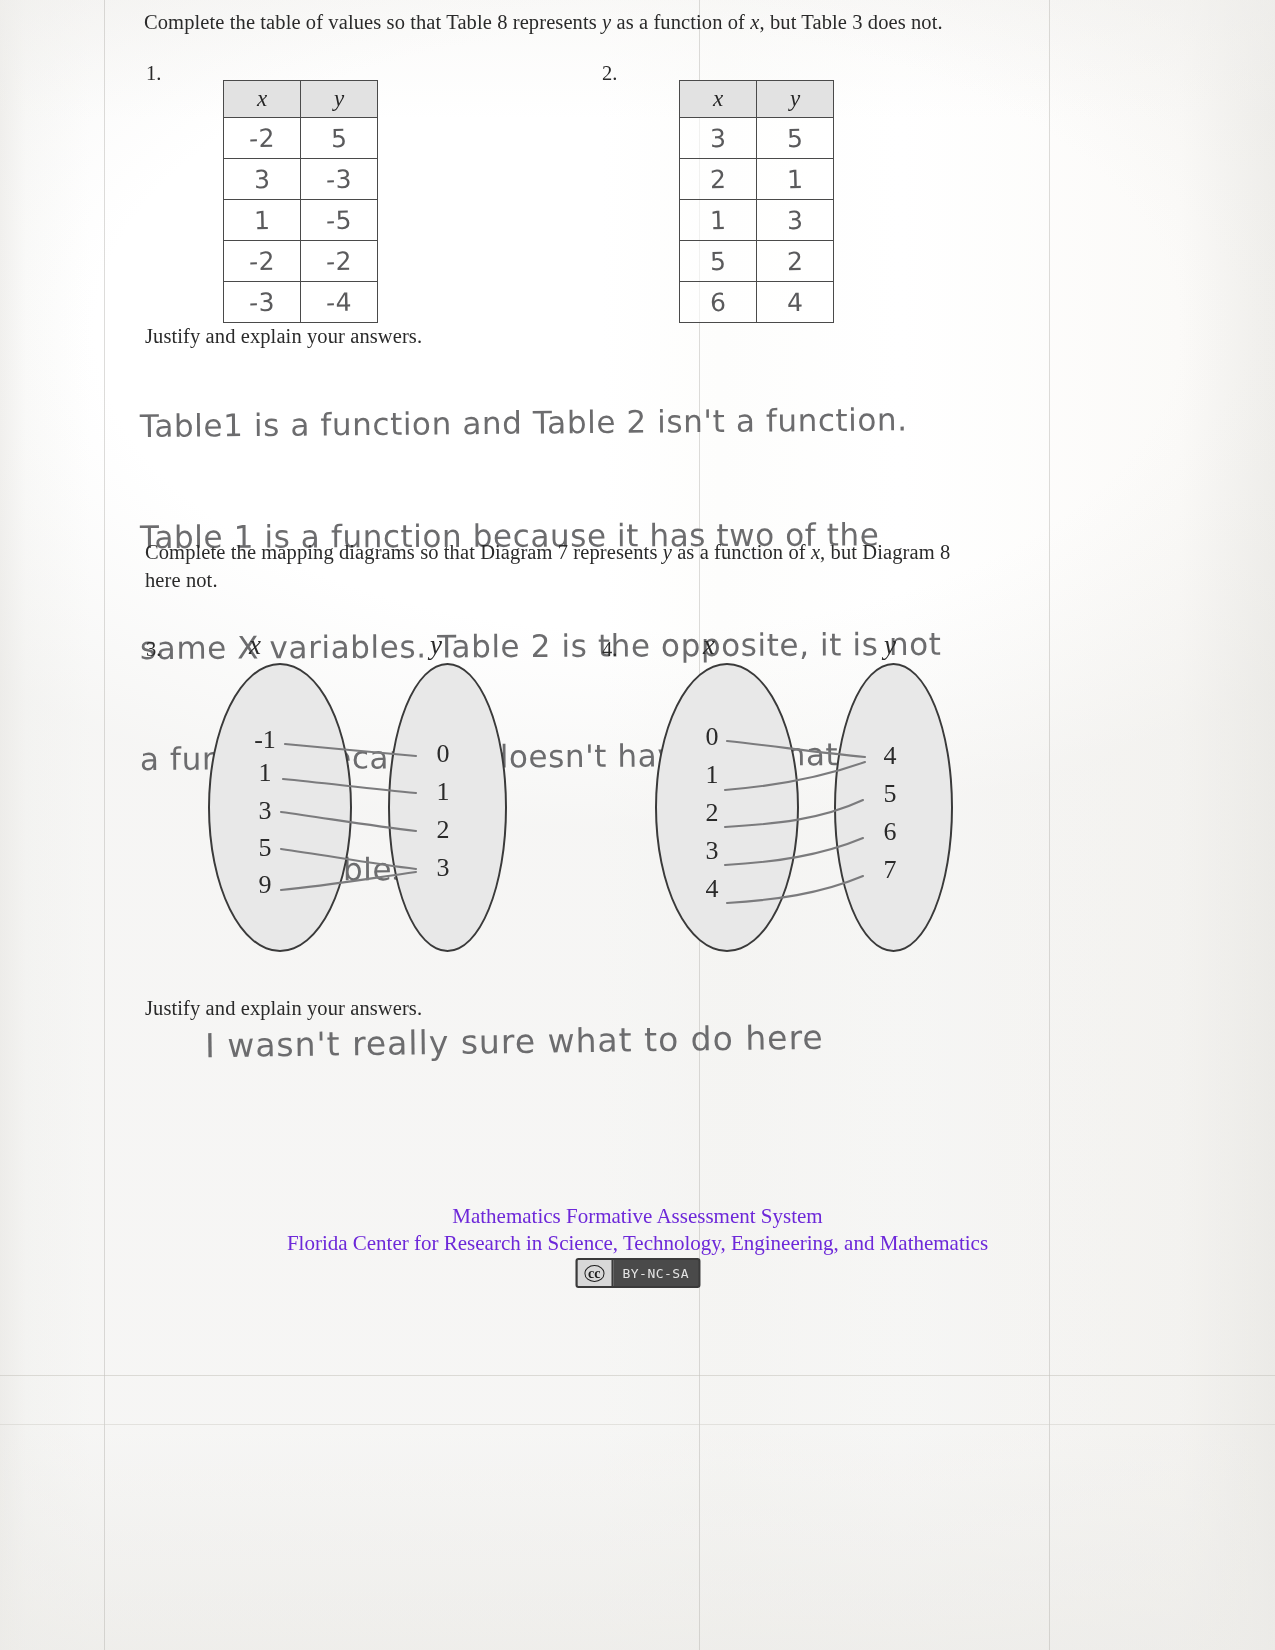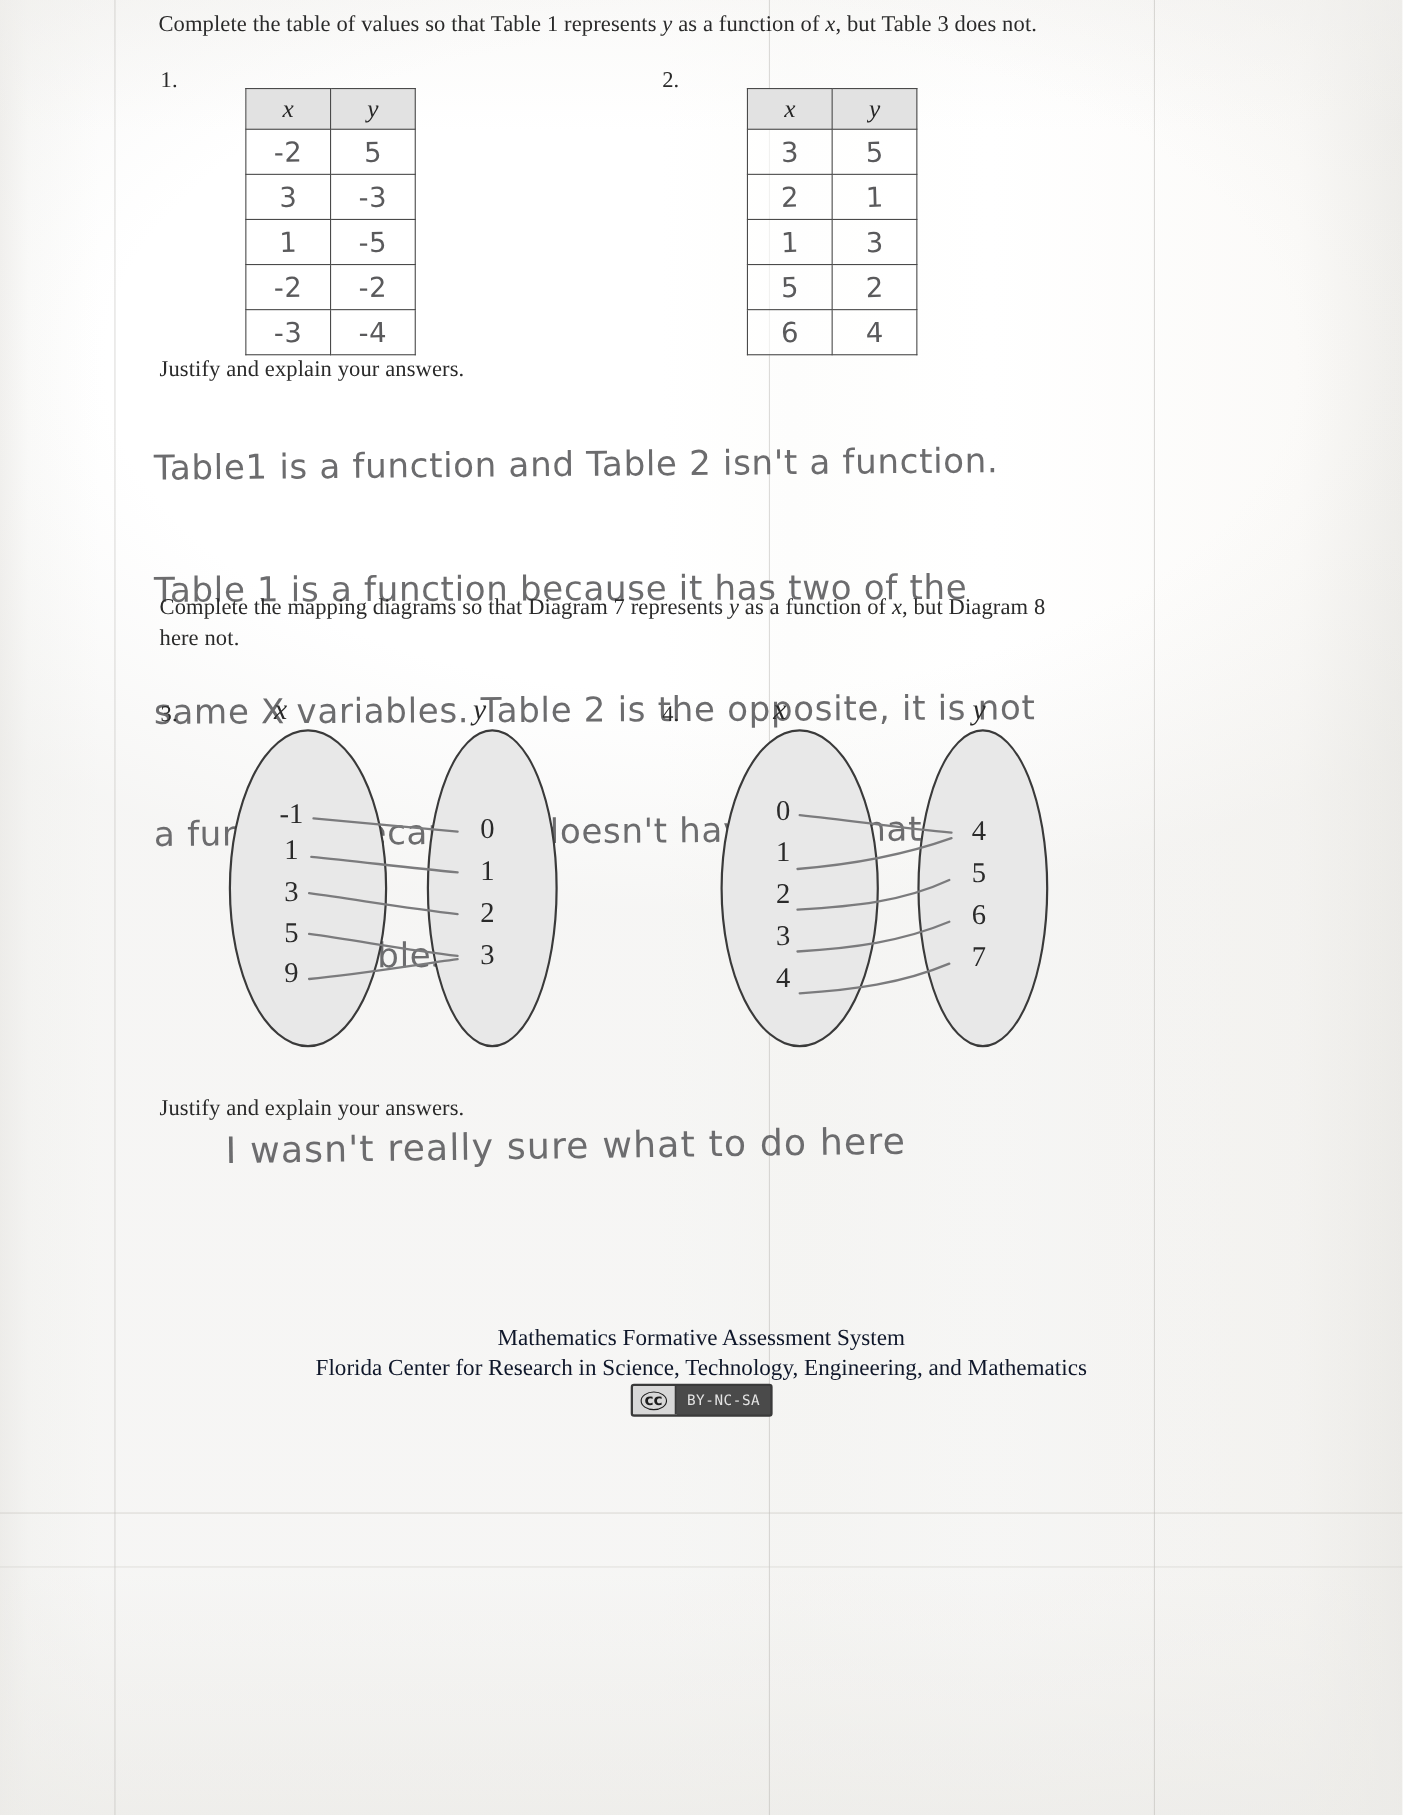--- a/index.html
+++ b/index.html
@@ -177,21 +177,21 @@
     stroke-linecap: round;
   }
 
   
   .footer {
     position: absolute;
     width: 100%;
     text-align: center;
     font-family: "Liberation Serif", "DejaVu Serif", serif;
     font-size: 21px;
-    color: #0f172a;
+    color: #6d28d9;
   }
   .cc-badge {
     position: absolute;
     left: 50%;
     transform: translateX(-50%);
     display: flex;
     align-items: stretch;
     height: 26px;
     border: 2px solid #3a3a3a;
     border-radius: 3px;
@@ -217,33 +217,34 @@
     display: flex;
     align-items: center;
     padding: 0 9px;
   }
   .cc-pill {
     display: inline-block;
     border: 1.4px solid #1d1d1d;
     border-radius: 50%;
     padding: 0 3px;
     line-height: 15px;
+    font-family: Liberation Serif, serif;
   }
 </style>
 </head>
 <body>
 
 <div id="paper"></div>
 <div class="fold f1"></div>
 <div class="fold f2"></div>
 <div class="fold f3"></div>
 <div class="hline" style="top:1375px;"></div>
 <div class="hline" style="top:1424px; background:rgba(208,206,200,0.5);"></div>
 
-<div class="printed" style="left:144px; top:8px; width:1000px;"><span>Complete the table of values so that Table 1 represents </span><span class="it">y</span><span> as a function of </span><span class="it">x</span><span>, but Table 3 does not.</span></div>
+<div class="printed" style="left:144px; top:8px; width:1000px;"><span>Complete the table of values so that Table 8 represents </span><span class="it">y</span><span> as a function of </span><span class="it">x</span><span>, but Table 3 does not.</span></div>
 
 <div class="qnum" style="left:146px; top:62px;">1.</div>
 <table class="vtable t1" style="left:223px; top:80px;">
   <tbody>
       <tr>
     <th>x</th>
     <th>y</th>
   </tr>
   <tr>
     <td><span class="cellval">-2</span></td>

